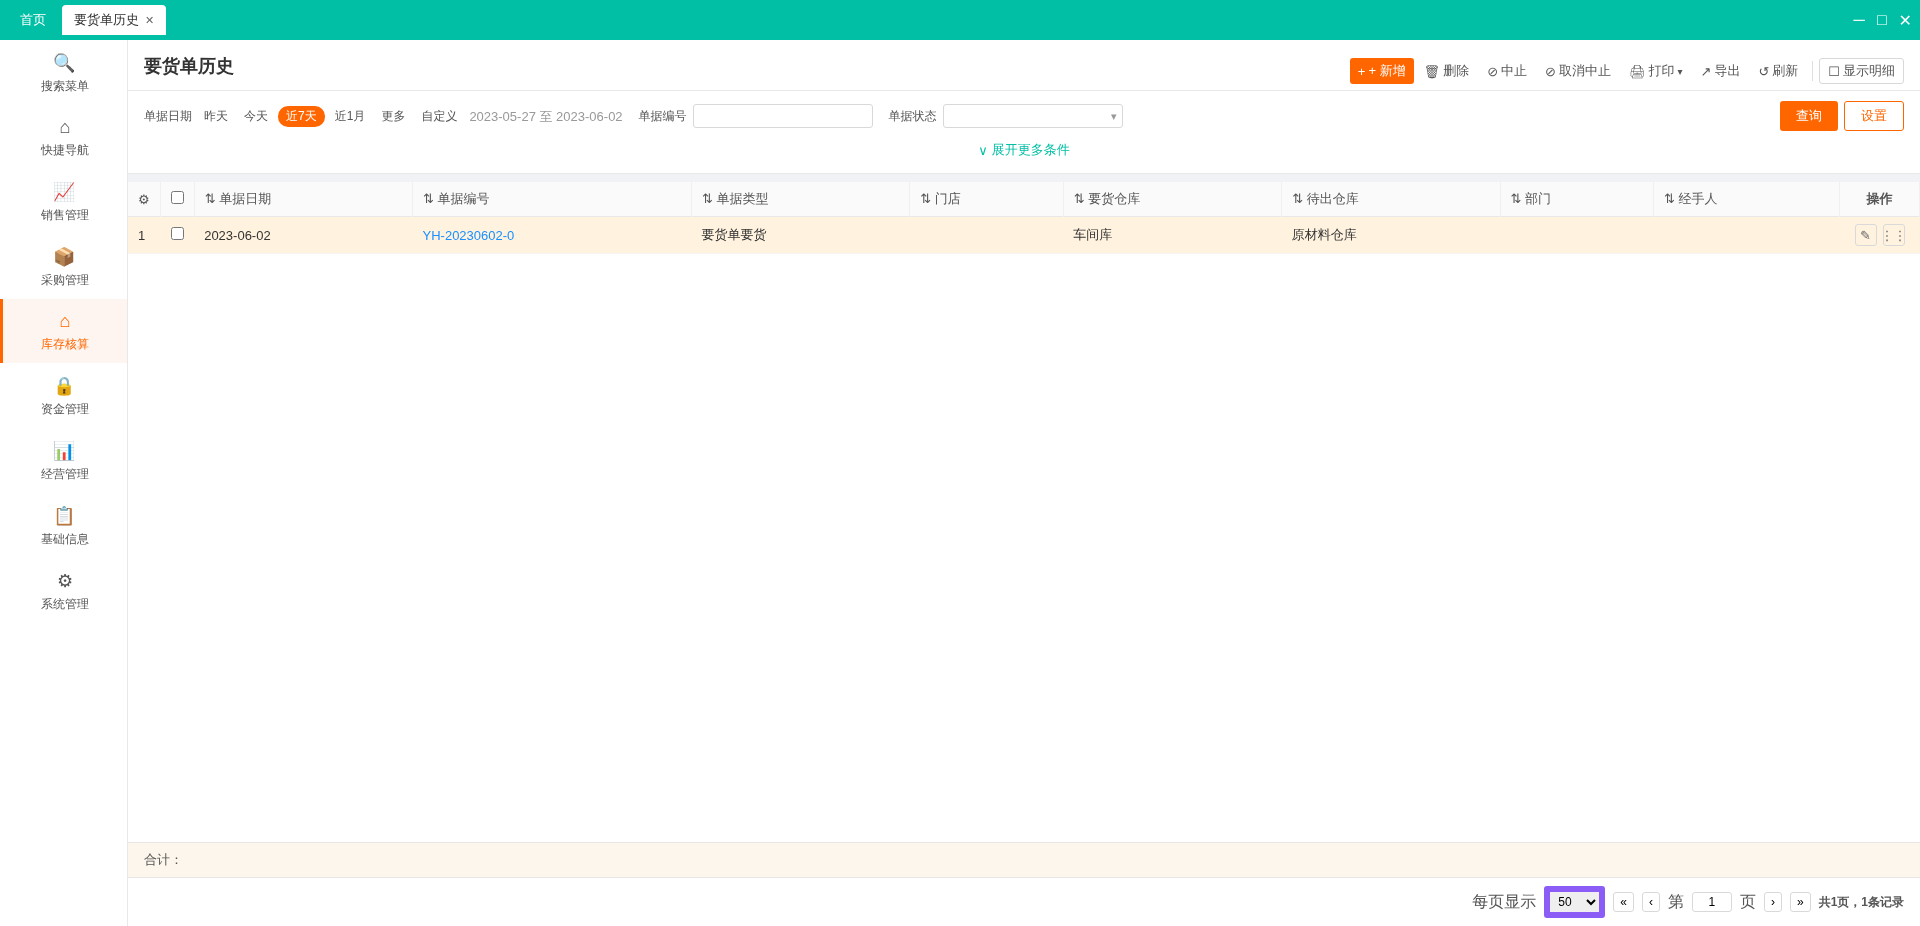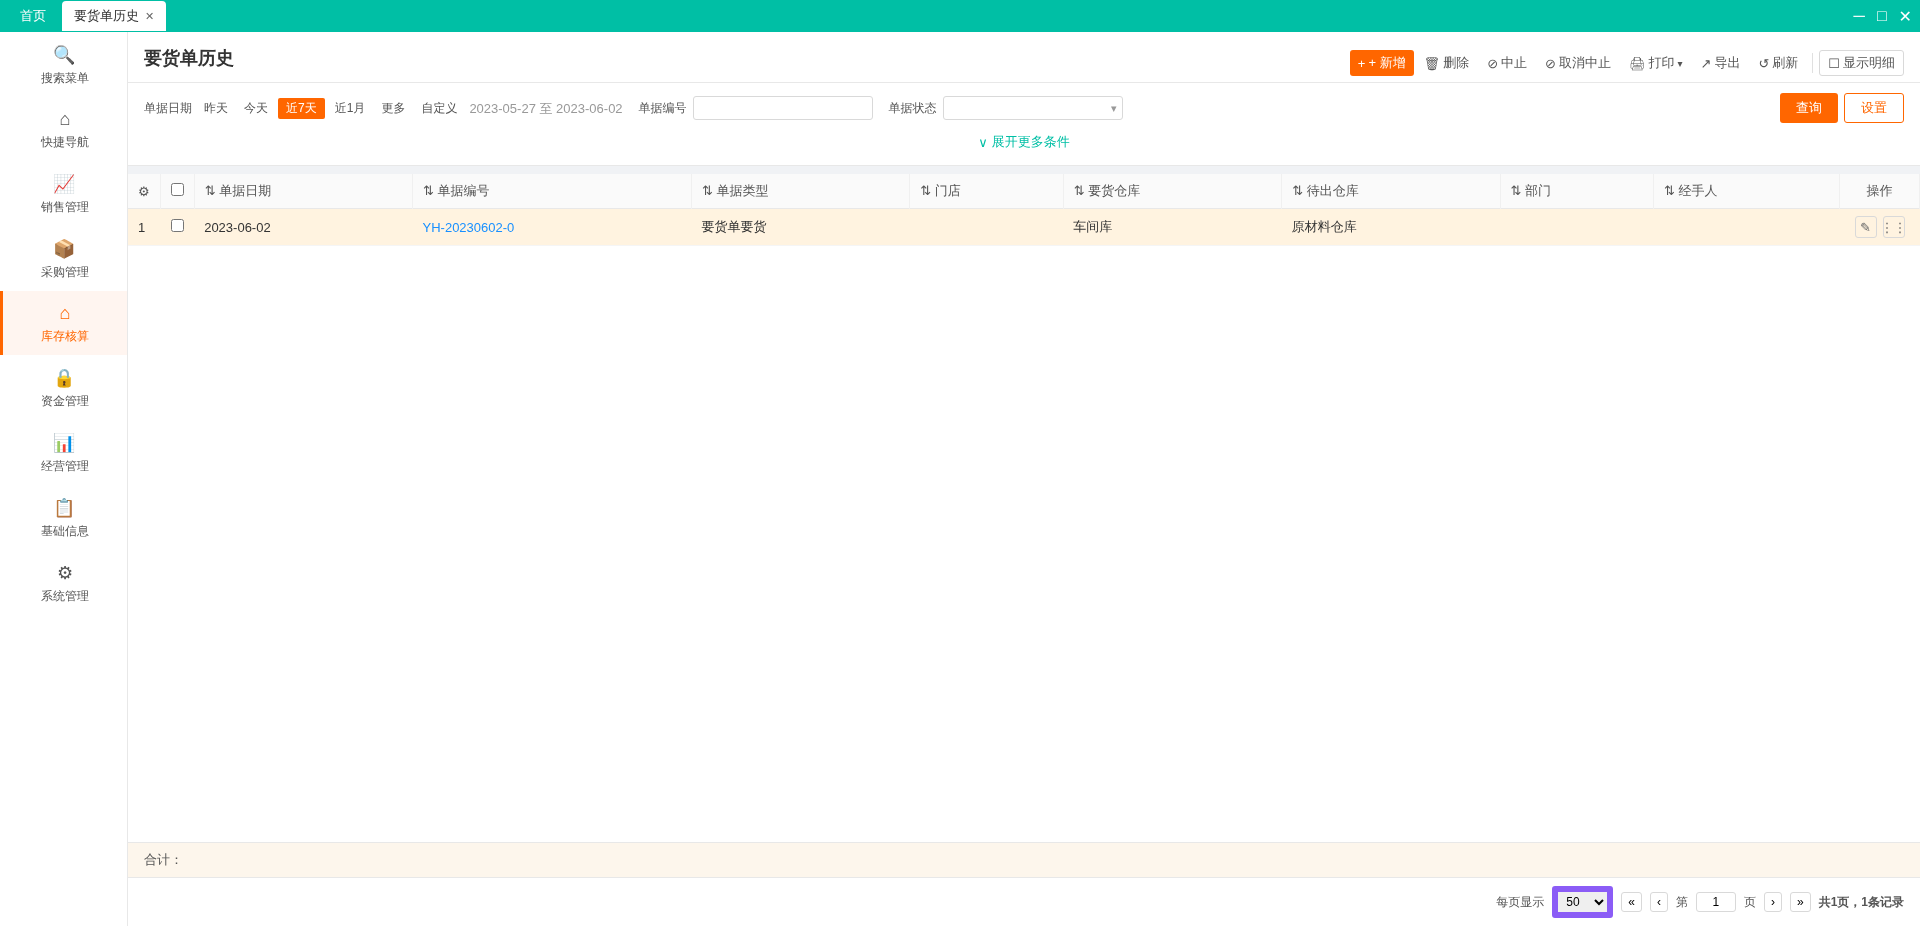--- a/index.html
+++ b/index.html
@@ -1,20 +1,20 @@
 <!DOCTYPE html>
 <html><head>
   <meta charset="utf-8">
   <style>
     * { box-sizing: border-box; margin: 0; padding: 0; font-family: 'Microsoft YaHei', Arial, sans-serif; font-size: 13px; }
     body { display: flex; flex-direction: column; height: 926px; overflow: hidden; background: #f0f2f5; }
 
     
     .top-bar {
-      height: 32px;
+      height: 40px;
       background: #00bfa5;
       display: flex;
       align-items: center;
       padding: 0 8px;
       gap: 4px;
       flex-shrink: 0;
     }
     .top-bar-tab {
       height: 30px;
       padding: 0 12px;
@@ -163,21 +163,21 @@
       border: none;
       background: transparent;
       cursor: pointer;
       color: #555;
       font-size: 12px;
       border-radius: 3px;
     }
     .date-btn.active {
       background: #ff6600;
       color: #fff;
-      border-radius: 2px;
+      border-radius: 10px;
       padding: 2px 8px;
     }
     .date-range-text {
       font-size: 13px;
       color: #999;
       margin-top: 2px;
     }
     .filter-input {
       border: 1px solid #d9d9d9;
       border-radius: 3px;
@@ -267,21 +267,21 @@
     td {
       padding: 7px 10px;
       border-bottom: 1px solid #f5f5f5;
       color: #333;
       white-space: nowrap;
     }
     tbody tr.highlighted { background: #fff3e0; }
     .link-text { color: #1890ff; cursor: pointer; text-decoration: none; }
     .settings-col { width: 32px; text-align: center; }
     .checkbox-col { width: 32px; text-align: center; }
-    .action-col { width: 80px; text-align: center; }
+    .action-col { width: 80px; text-align: center; font-weight: bold; }
 
     
     .footer-total {
       background: #fdf6ec;
       border-top: 1px solid #e8e8e8;
       padding: 8px 16px;
       font-size: 12px;
       color: #555;
       flex-shrink: 0;
       display: flex;
@@ -293,21 +293,21 @@
     .pagination {
       background: #fff;
       border-top: 1px solid #e8e8e8;
       padding: 8px 16px;
       display: flex;
       align-items: center;
       justify-content: flex-end;
       gap: 8px;
       flex-shrink: 0;
     }
-    .pagination-label { color: #555; font-size: 12px; }
+    .pagination-label { color: #555; font-size: 16px; }
     .page-size-select {
       border: 6px solid #8b5cf6;
       border-radius: 3px;
       padding: 2px 4px;
       font-size: 12px;
     }
     .page-nav-btn {
       border: 1px solid #d9d9d9;
       background: #fff;
       border-radius: 3px;

